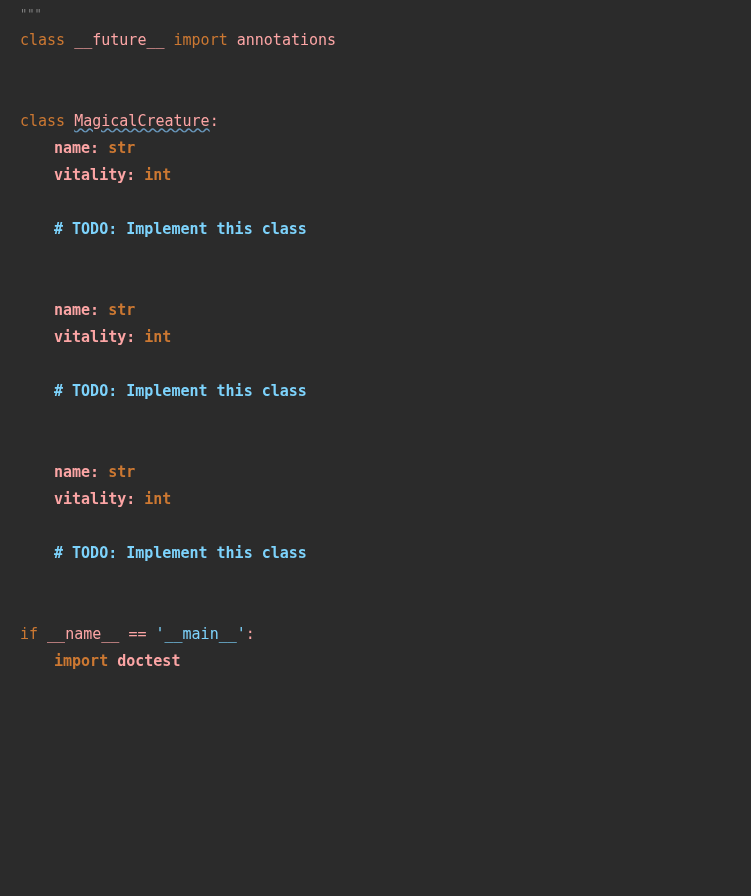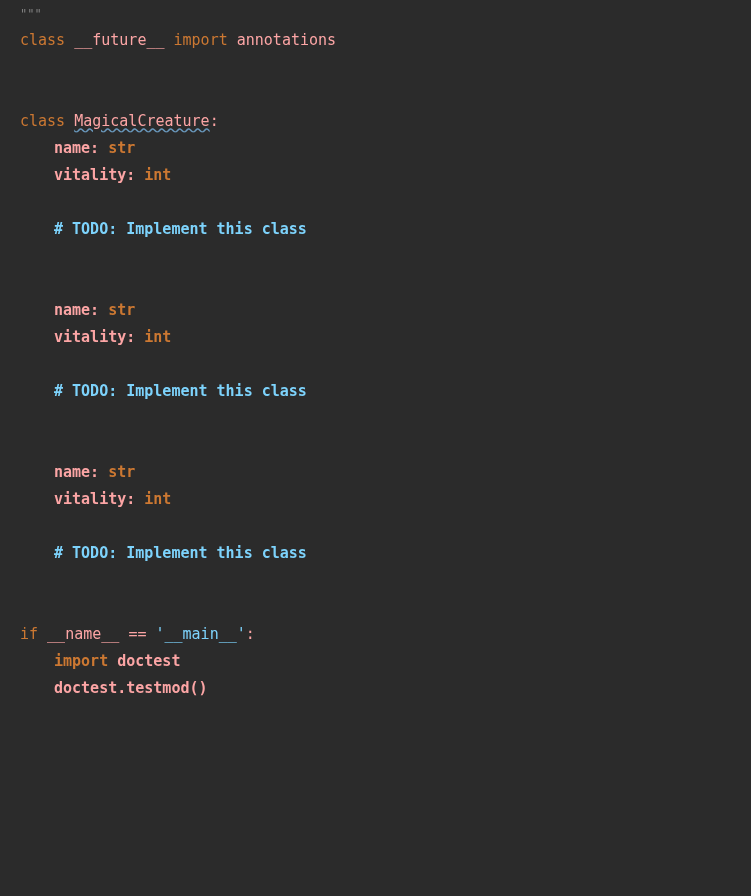--- a/index.html
+++ b/index.html
@@ -97,15 +97,14 @@
 
   <div class="code-line indent-1"><span class="comment"># TODO: Implement this class</span></div>
 
   <div class="empty-line"></div>
   <div class="empty-line"></div>
 
   <div class="code-line"><span class="keyword-orange">if</span><span class="identifier"> __name__ </span><span class="identifier">== </span><span class="string">'__main__'</span><span class="identifier">:</span></div>
 
   <div class="code-line indent-1"><span class="keyword-orange">import</span><span class="identifier"> doctest</span></div>
 
-  <div class="code-line indent-1"><span class="identifier">doctest.testmod()</span></div>
 
 </div>
 
 </body></html>

